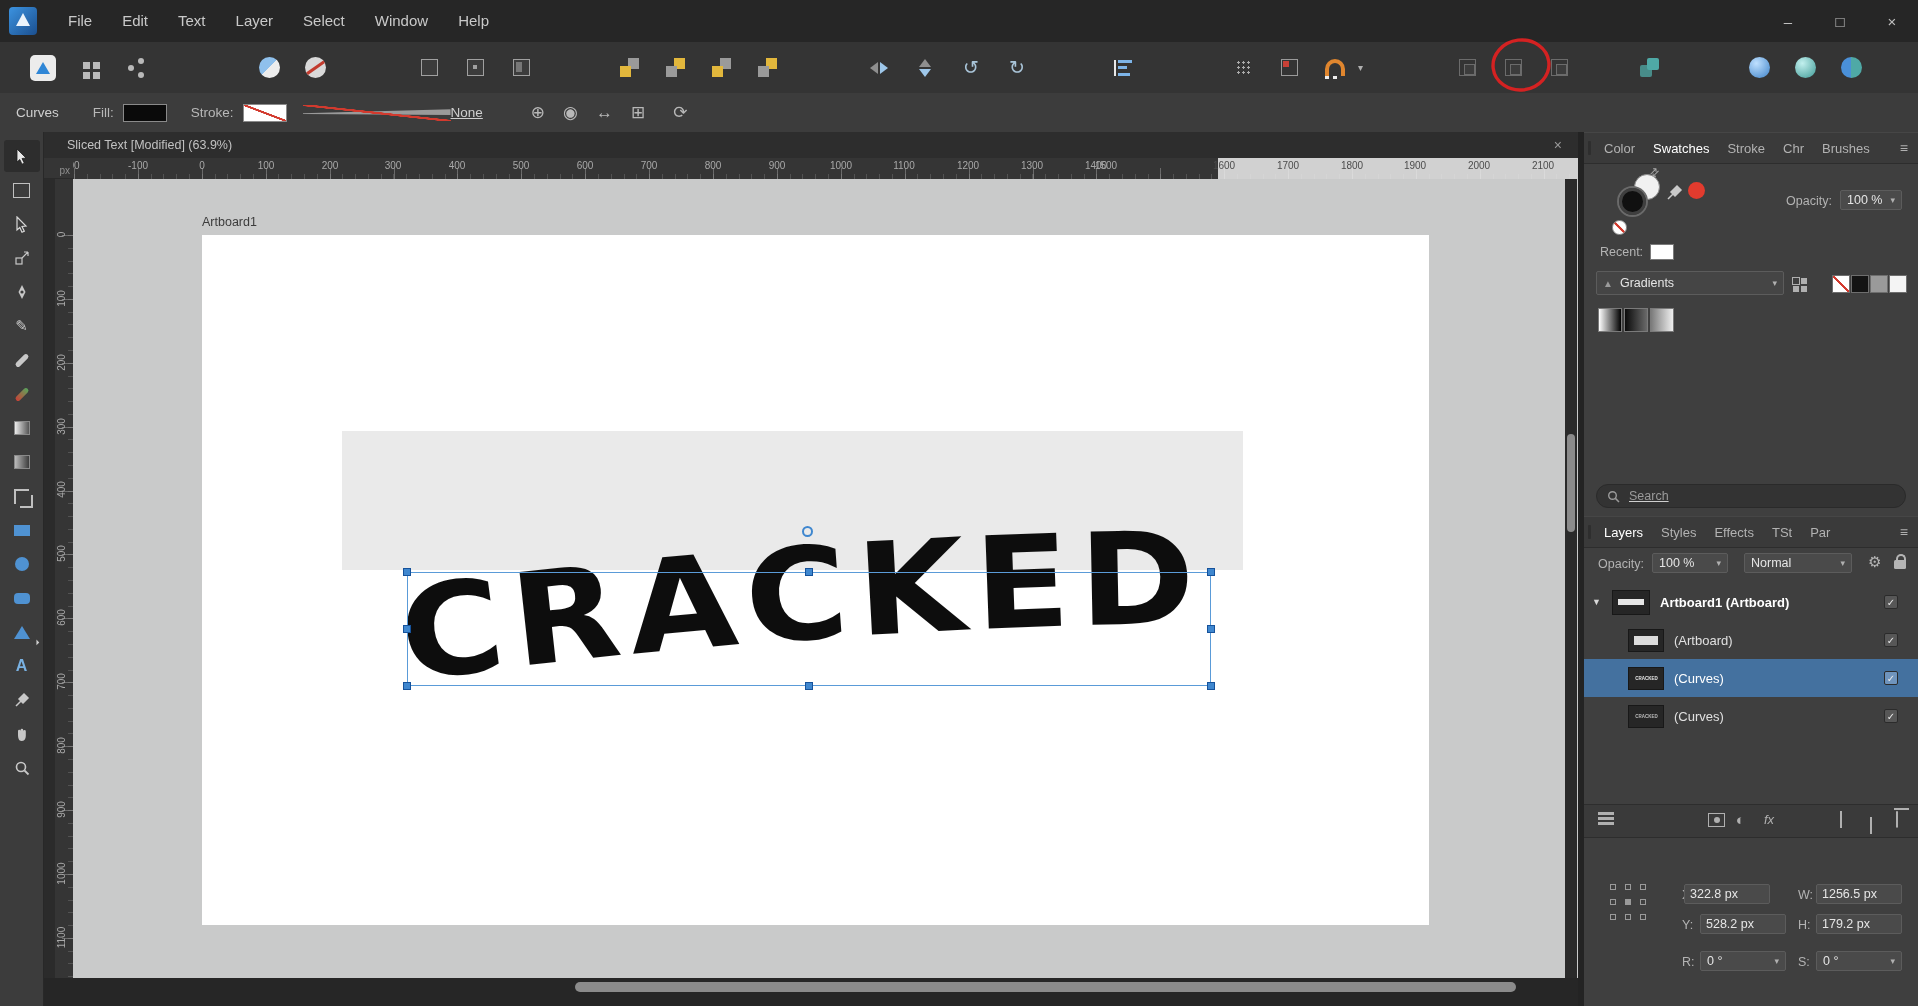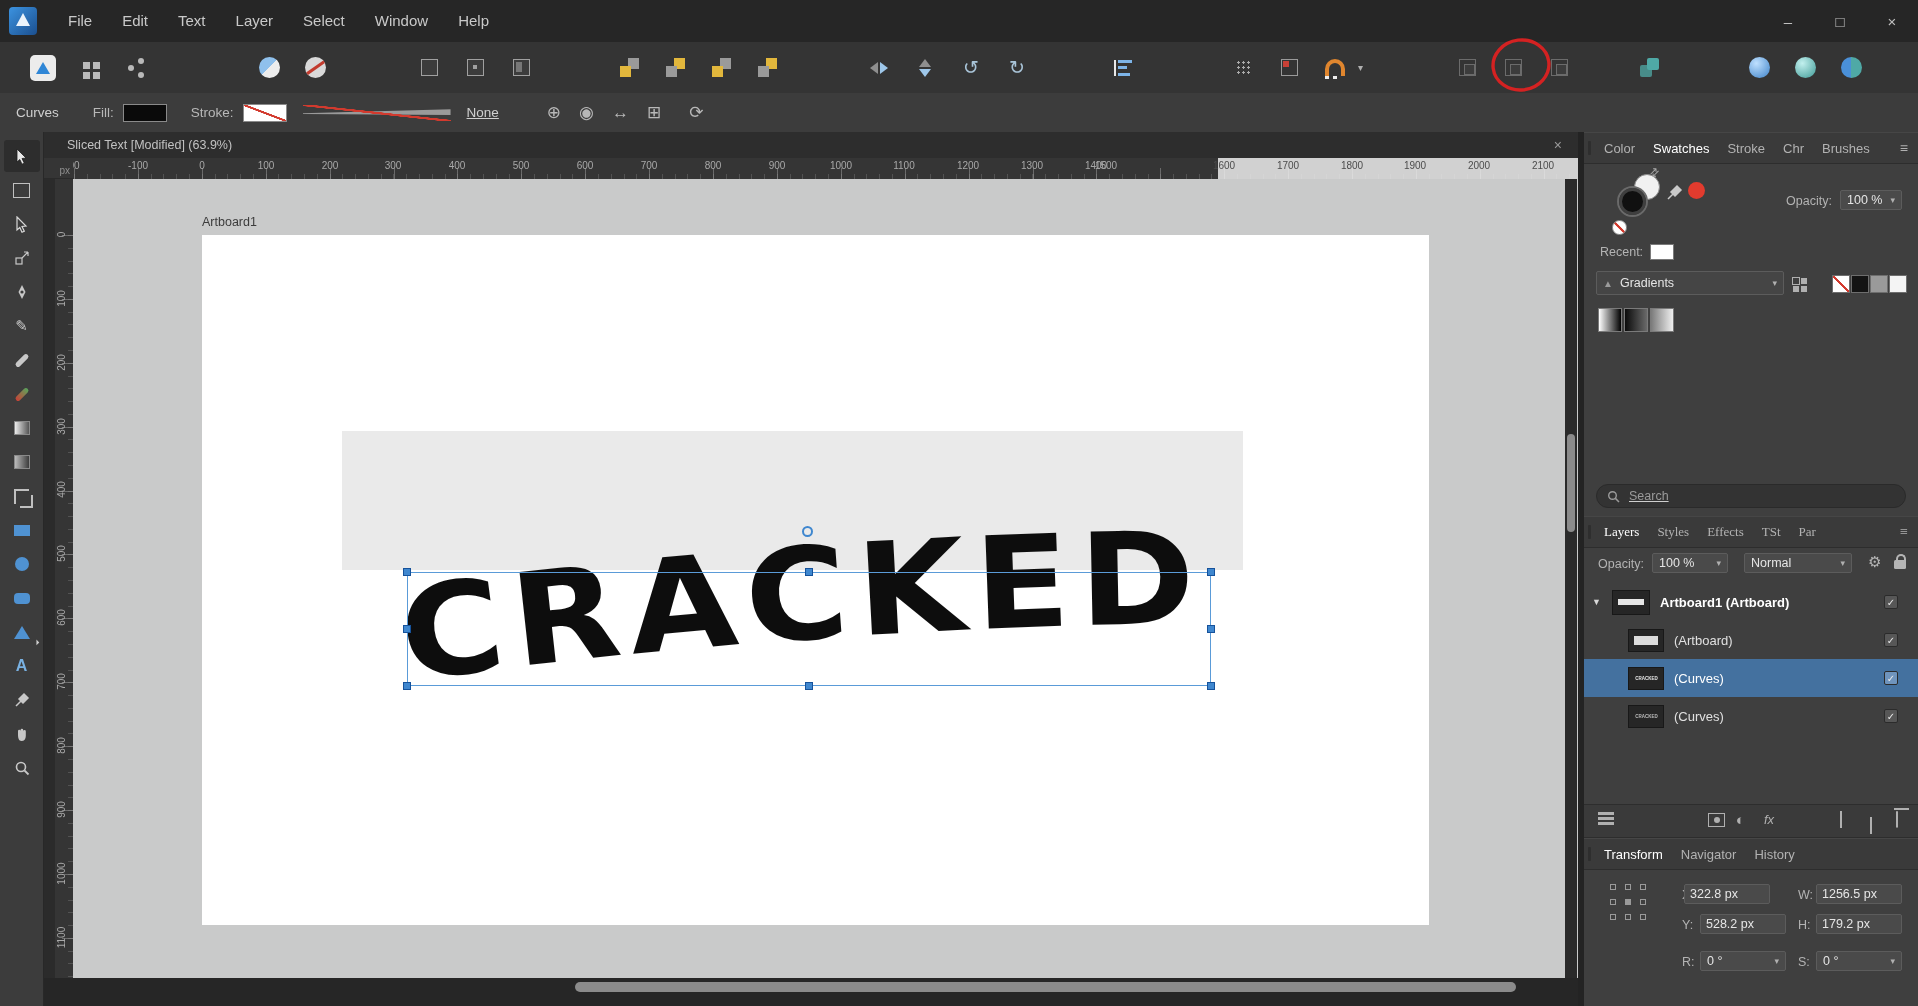--- a/index.html
+++ b/index.html
@@ -315,21 +315,21 @@
   <div class="context">
     <span class="ctx-label" style="margin-left:16px;">Curves</span>
     <span class="ctx-label" style="margin-left:34px;color:#b8b8b8;">Fill:</span>
     <span class="swatch" style="margin-left:9px;background:#0a0a0a;"></span>
     <span class="ctx-label" style="margin-left:24px;color:#b8b8b8;">Stroke:</span>
     <span class="swatch none" style="margin-left:9px;"></span>
     <span class="stroke-widget">
         <i class="wedge"></i>
         <i class="slash"></i>
       </span>
-    <span class="ctx-label" style="margin-left:16px;text-decoration:underline;">None</span>
+    <span class="ctx-label" style="text-decoration:underline;">None</span>
     <span class="ctx-ic" style="margin-left:48px;">⊕</span>
     <span class="ctx-ic" style="margin-left:18px;">◉</span>
     <span class="ctx-ic" style="margin-left:18px;">↔</span>
     <span class="ctx-ic" style="margin-left:18px;">⊞</span>
     <span class="ctx-ic" style="margin-left:28px;">⟳</span>
   </div>
 
   <div class="tools">
     <div class="tool selected">
       <svg width="15" height="17">
@@ -538,21 +538,21 @@
     <span class="abs" style="left:66px;top:176px;width:22px;height:22px;border:1px solid #7a7a7a;background:linear-gradient(90deg,#7a7a7a,#efefef);"></span>
 
     <div class="searchbox">
       <svg width="13" height="13">
           <circle cx="5.5" cy="5.5" r="3.8" fill="none" stroke="#9a9a9a" stroke-width="1.4"></circle>
           <path d="M8.4 8.4 L12 12" stroke="#9a9a9a" stroke-width="1.5"></path>
         </svg>
       <input type="text" placeholder="Search" style="">
     </div>
 
-    <div class="ptabs" style="top:384px;font-family:Liberation Serif, serif;">
+    <div class="ptabs" style="top:384px;">
       <span class="grip"></span>
       <span class="ptab active">Layers</span>
       <span class="ptab">Styles</span>
       <span class="ptab">Effects</span>
       <span class="ptab">TSt</span>
       <span class="ptab">Par</span>
       <span class="pmenu">≡</span>
     </div>
 
     <span class="lbl" style="left:14px;top:425px;">Opacity:</span>
@@ -605,26 +605,20 @@
       </span>
     <span class="stripic" style="left:124px;top:681px;">
         <span class="maskic"></span>
       </span>
     <span class="stripic" style="left:152px;top:679px;font-size:15px;">◐</span>
     <span class="stripic" style="left:180px;top:680px;font-size:13px;font-style:italic;">fx</span>
     <span class="stripic" style="left:256px;top:680px;"><span class="pageic"></span></span>
     <span class="stripic" style="left:286px;top:686px;"><span class="grpic"></span></span>
     <span class="stripic" style="left:312px;top:680px;"><span class="trashic"></span></span>
 
-    <div class="ptabs" style="top:706px;">
-      <span class="grip"></span>
-      <span class="ptab active">Transform</span>
-      <span class="ptab">Navigator</span>
-      <span class="ptab">History</span>
-    </div>
 
     <span class="anchor">
       <i style="left:0;top:0;"></i>
         <i style="left:15px;top:0;"></i>
         <i style="left:30px;top:0;"></i>
       <i style="left:0;top:15px;"></i>
         <i style="left:15px;top:15px;background:#9a9a9a;"></i>
         <i style="left:30px;top:15px;"></i>
       <i style="left:0;top:30px;"></i>
         <i style="left:15px;top:30px;"></i>

